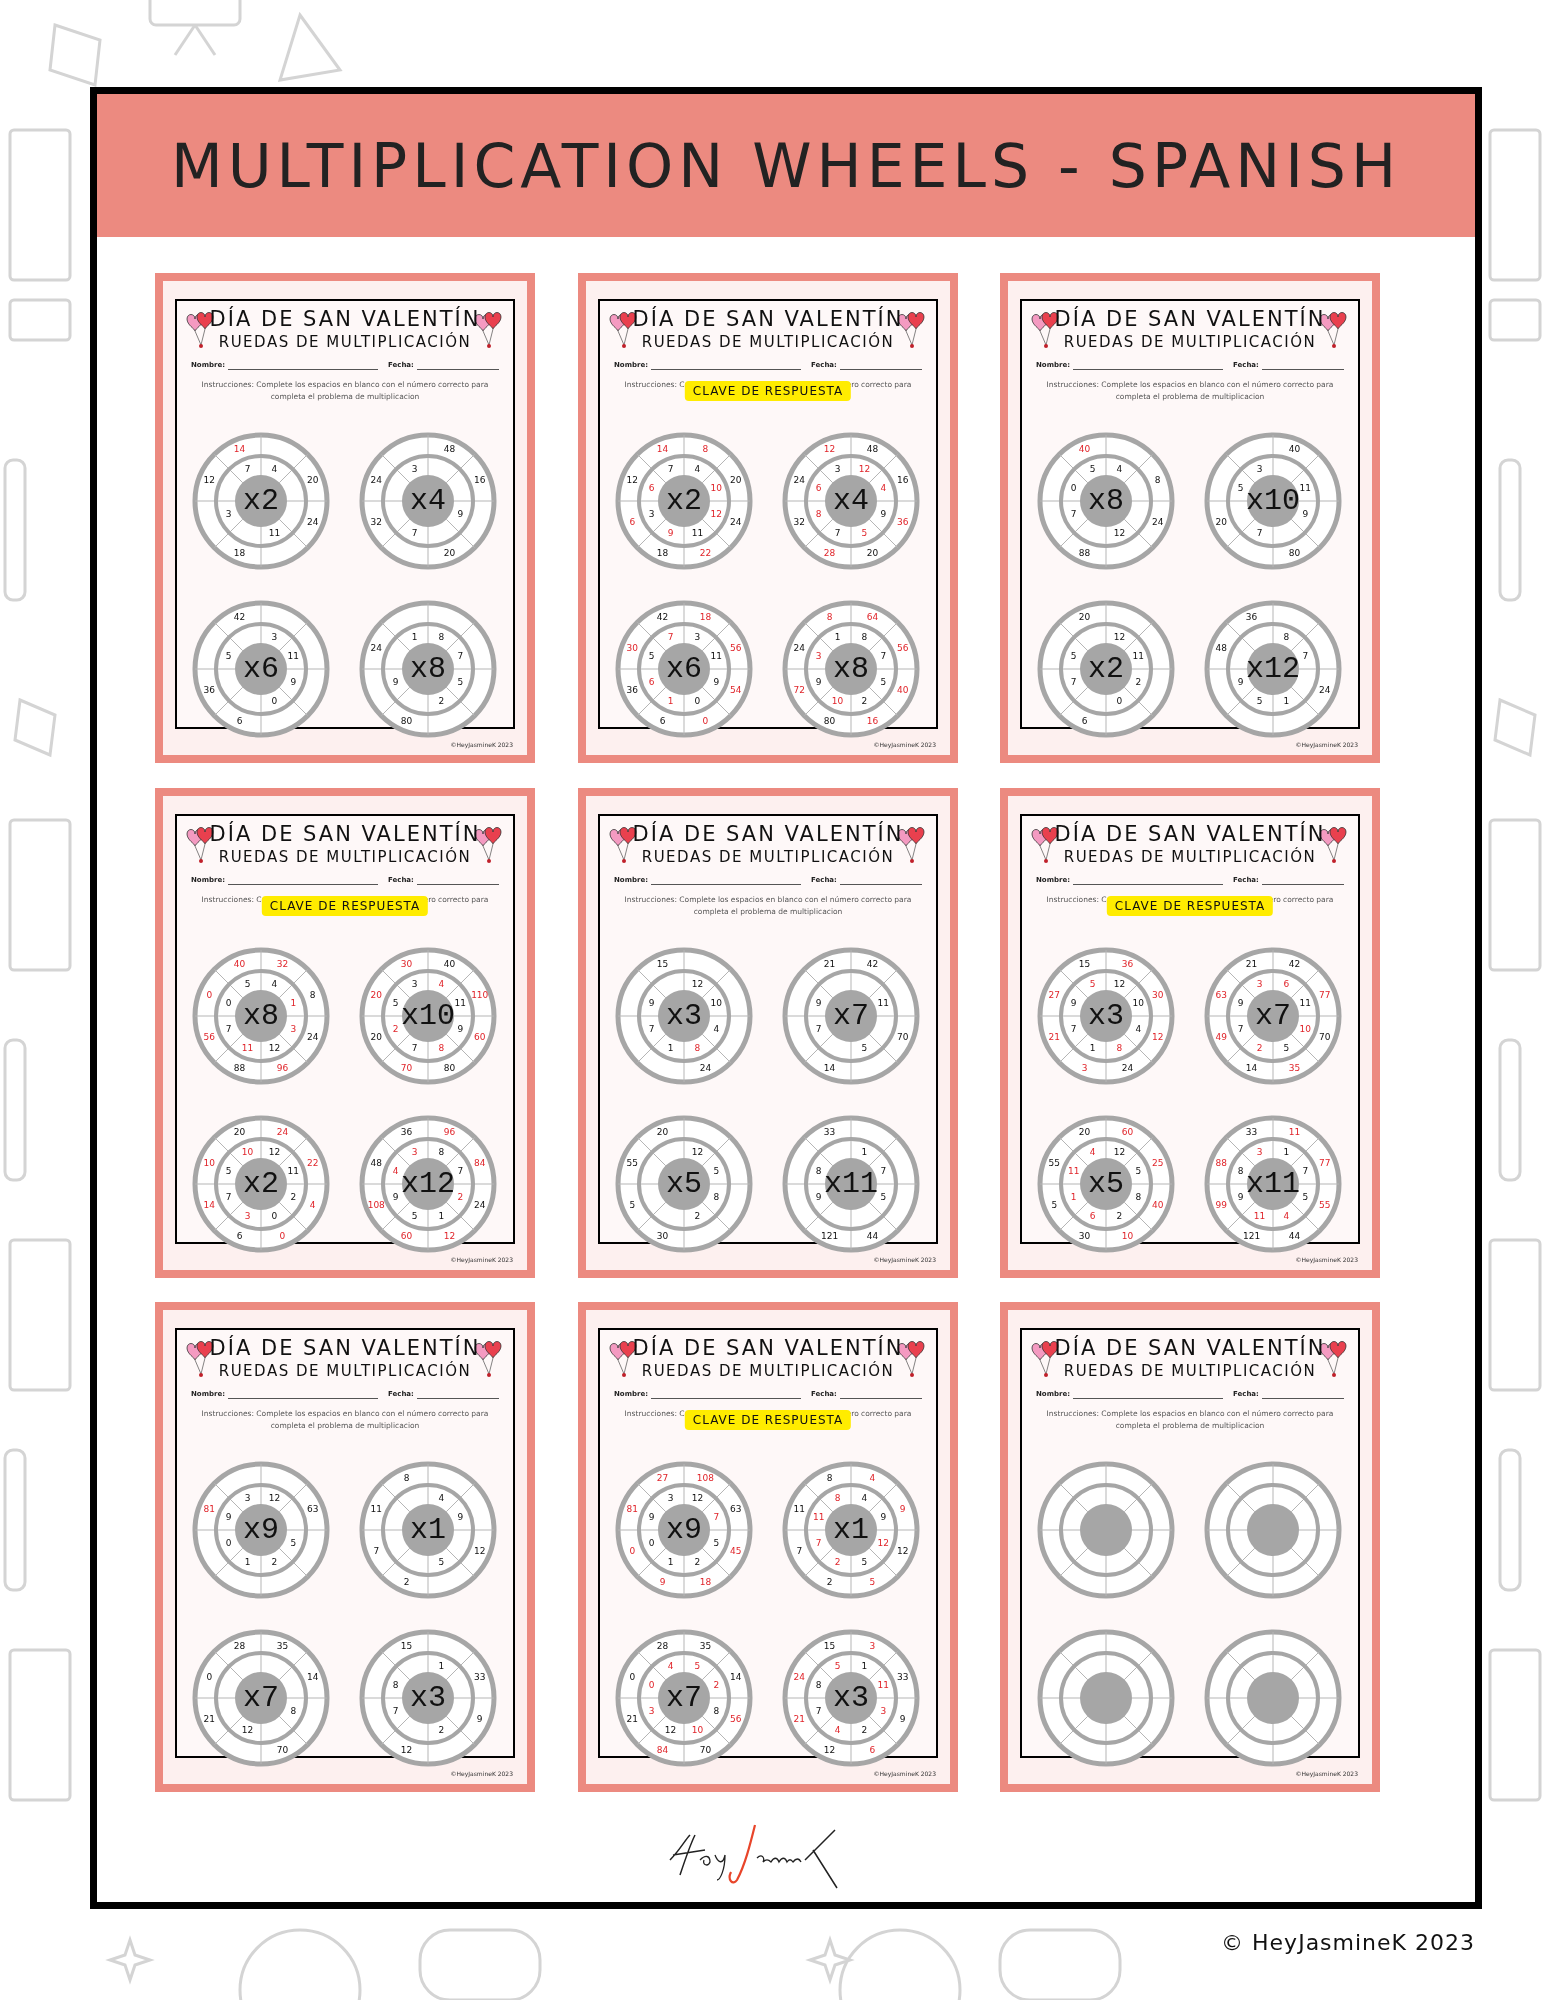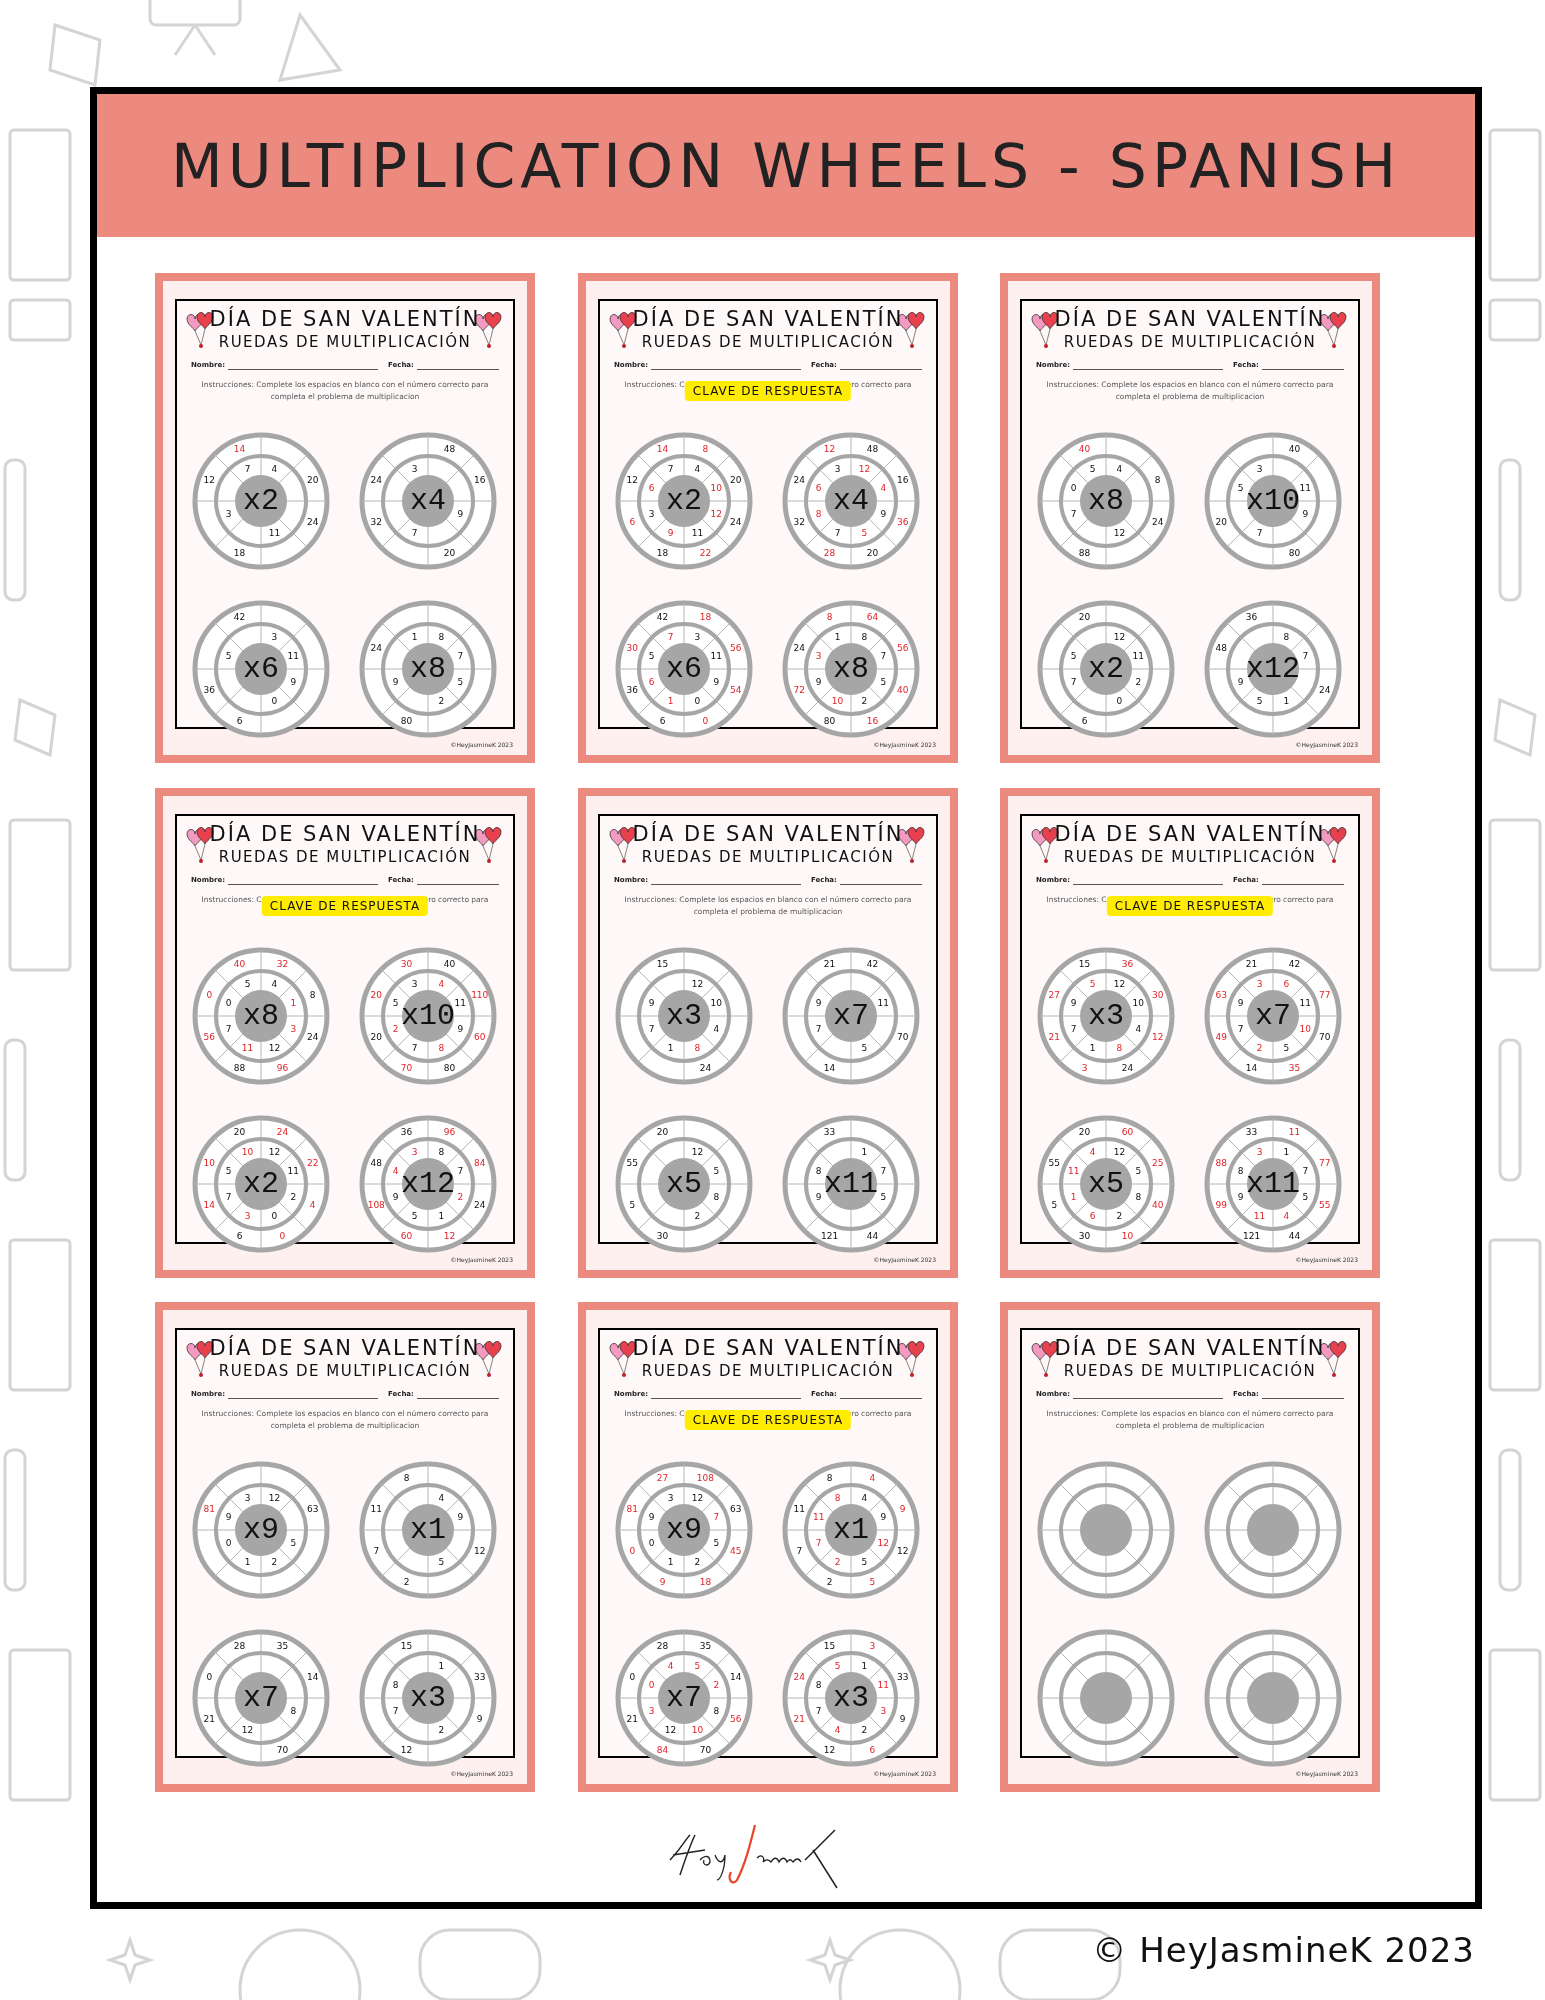--- a/index.html
+++ b/index.html
@@ -19,21 +19,21 @@
   .fields .line{border-bottom:1px solid #555;display:inline-block;height:8px;}
   .instr{position:absolute;left:10px;right:10px;top:78px;font-size:7.5px;color:#555;text-align:center;line-height:12px;}
   .key{position:absolute;left:50%;top:80px;transform:translateX(-50%);background:#ffec00;border-radius:4px;padding:3px 8px;font-size:12px;letter-spacing:1px;color:#111;white-space:nowrap;}
   .wheel{position:absolute;width:140px;height:140px;}
   .wheel svg{position:absolute;left:0;top:0;}
   .wlabel{position:absolute;font-size:9px;color:#111;transform:translate(-50%,-50%);white-space:nowrap;}
   .wlabel.ans{color:#e0242a;}
   .wcenter{position:absolute;left:50%;top:50%;transform:translate(-50%,-50%);font-size:30px;color:#111;font-family:Liberation Mono, monospace;}
   .copy-small{position:absolute;right:14px;bottom:7px;font-size:6px;color:#333;}
   .signature{position:absolute;left:665px;top:1820px;width:180px;height:70px;}
-  .footer-copy{position:absolute;right:70px;top:1930px;font-size:34px;color:#111;letter-spacing:1px;}
+  .footer-copy{position:absolute;right:70px;top:1930px;font-size:22px;color:#111;letter-spacing:1px;}
 </style>
 </head>
 <body>
 
 <svg class="bg-doodles" width="1545" height="2000" viewBox="0 0 1545 2000">
   <g fill="none" stroke="#d4d4d4" stroke-width="3">
     <rect x="150" y="-20" width="90" height="45" rx="6"></rect>
       <line x1="195" y1="25" x2="175" y2="55"></line>
       <line x1="195" y1="25" x2="215" y2="55"></line>
     <path d="M55 25 l45 15 l-5 45 l-45 -15 z"></path>

